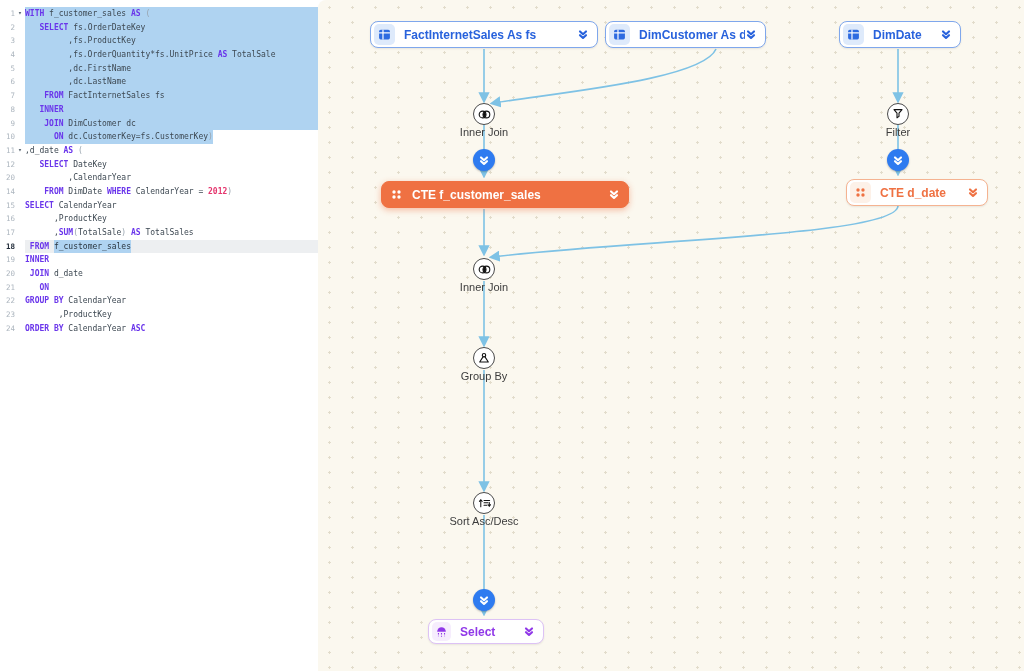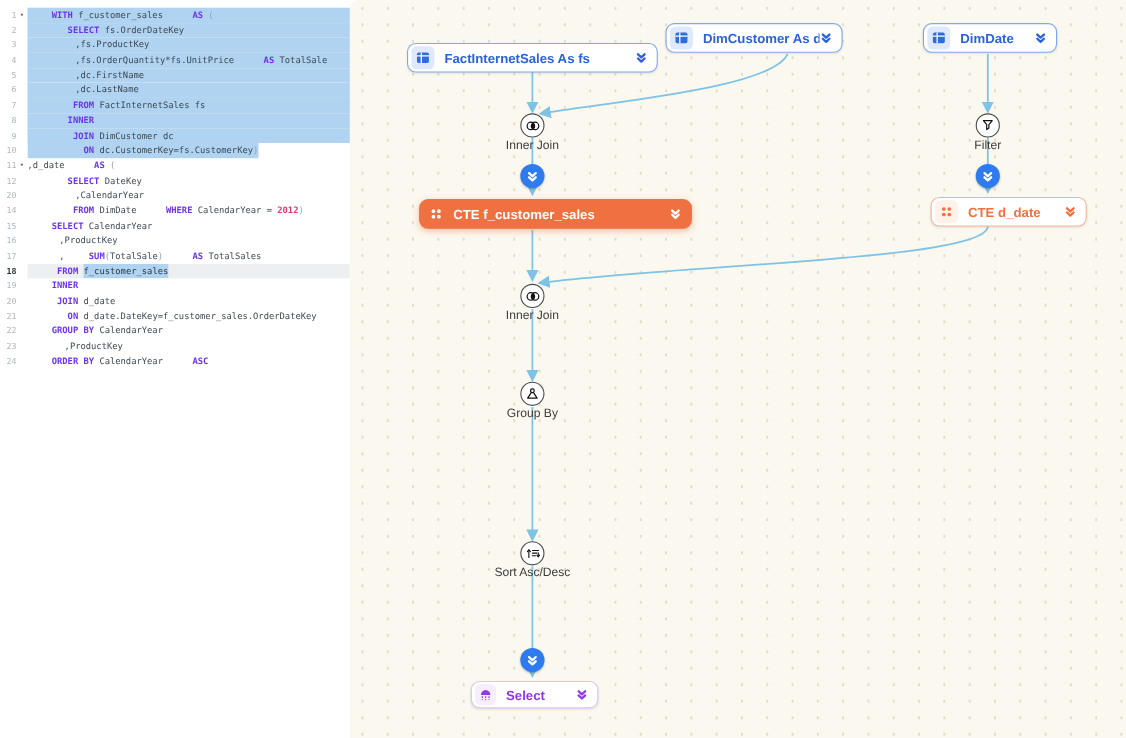--- a/index.html
+++ b/index.html
@@ -11,21 +11,21 @@
                padding-top:7px;box-sizing:border-box;}
   .ln{display:flex;align-items:center;height:13.7px;font-family:"DejaVu Sans Mono", monospace;
       font-size:8px;line-height:13.7px;}
   .num{width:15px;text-align:right;color:var(--line-number);flex:none;font-size:7.5px;}
   .ln.active .num{color:#1f2937;font-weight:bold;}
   .fold{width:10px;text-align:center;color:#5f6b76;font-size:6.5px;flex:none;cursor:pointer;}
   .code{flex:1;white-space:pre;height:100%;display:flex;align-items:center;overflow:hidden;}
   .code.sel-full{background:var(--selection);}
   .ln.active .code{background:var(--active-line);}
   .seltext{background:var(--selection);height:100%;display:flex;align-items:center;white-space:pre;}
-  .t-kw{color:var(--keyword);font-weight:bold;padding-left:22px;}
+  .t-kw{color:var(--keyword);font-weight:bold;}
   .t-id{color:var(--identifier);}
   .t-num{color:var(--number);font-weight:bold;}
   .t-pr{color:var(--paren);}
   .t-hl{color:#2b3640;background:var(--selection);}
 
   
   .canvas-pane{position:absolute;left:318px;top:0;width:706px;height:671px;
     background-color:var(--canvas-bg);
     background-image:radial-gradient(circle, var(--canvas-dot) 1px, transparent 1.3px);
     background-size:23px 15px;border-top-left-radius:8px;}
@@ -159,21 +159,21 @@
       <span class="code"><span class="t-kw">INNER</span></span>
     </div>
     <div class="ln">
       <span class="num">20</span>
       <span class="fold"></span>
       <span class="code"><span class="t-id"> </span><span class="t-kw">JOIN</span><span class="t-id"> d_date</span></span>
     </div>
     <div class="ln">
       <span class="num">21</span>
       <span class="fold"></span>
-      <span class="code"><span class="t-id">   </span><span class="t-kw">ON</span><span class="t-id"> d_date.DateKey=f_customer_sales.OrderDateKey</span></span>
+      <span class="code"><span class="t-id">   </span><span class="t-kw">ON</span></span>
     </div>
     <div class="ln">
       <span class="num">22</span>
       <span class="fold"></span>
       <span class="code"><span class="t-kw">GROUP BY</span><span class="t-id"> CalendarYear</span></span>
     </div>
     <div class="ln">
       <span class="num">23</span>
       <span class="fold"></span>
       <span class="code"><span class="t-id">       ,ProductKey</span></span>
@@ -199,21 +199,21 @@
         <path d="M166,125 L166,174" fill="none" stroke="#7EC2E5" stroke-width="1.6" marker-end="url(#arrowhead)"></path>
         <path d="M580,125 L580,172" fill="none" stroke="#7EC2E5" stroke-width="1.6" marker-end="url(#arrowhead)"></path>
         <path d="M166,209 L166,252" fill="none" stroke="#7EC2E5" stroke-width="1.6" marker-end="url(#arrowhead)"></path>
         <path d="M580,206 C578,236 310,240 175,257" fill="none" stroke="#7EC2E5" stroke-width="1.6" marker-end="url(#arrowhead)"></path>
         <path d="M166,281 L166,343" fill="none" stroke="#7EC2E5" stroke-width="1.6" marker-end="url(#arrowhead)"></path>
         <path d="M166,370 L166,488" fill="none" stroke="#7EC2E5" stroke-width="1.6" marker-end="url(#arrowhead)"></path>
         <path d="M166,515 L166,612" fill="none" stroke="#7EC2E5" stroke-width="1.6" marker-end="url(#arrowhead)"></path>
       </g>
   </svg>
   <div id="node-layer">
-      <div class="pill table-pill" style="left: 52px; top: 39px; width: 228px;">
+      <div class="pill table-pill" style="left: 52px; top: 21px; width: 228px;">
         <span class="ibox">
           <svg width="13" height="13" viewBox="0 0 12 12">
             <rect x="1" y="1.5" width="10" height="9" rx="1.5" fill="#2E6BE0"></rect>
             <line x1="4.6" y1="1.5" x2="4.6" y2="10.5" stroke="#fff" stroke-width="1.1"></line>
             <line x1="1" y1="4.5" x2="11" y2="4.5" stroke="#fff" stroke-width="1.1"></line>
           </svg>
         </span>
         <span class="plabel">FactInternetSales As fs</span>
         <span class="chev">
           <svg width="12" height="13" viewBox="0 0 12 13">

